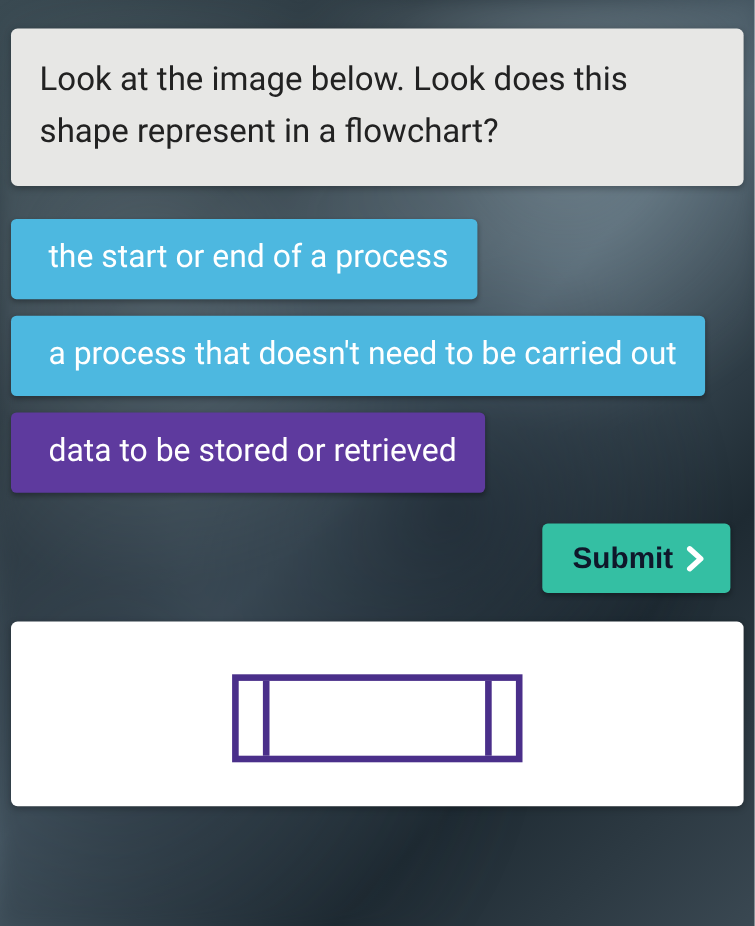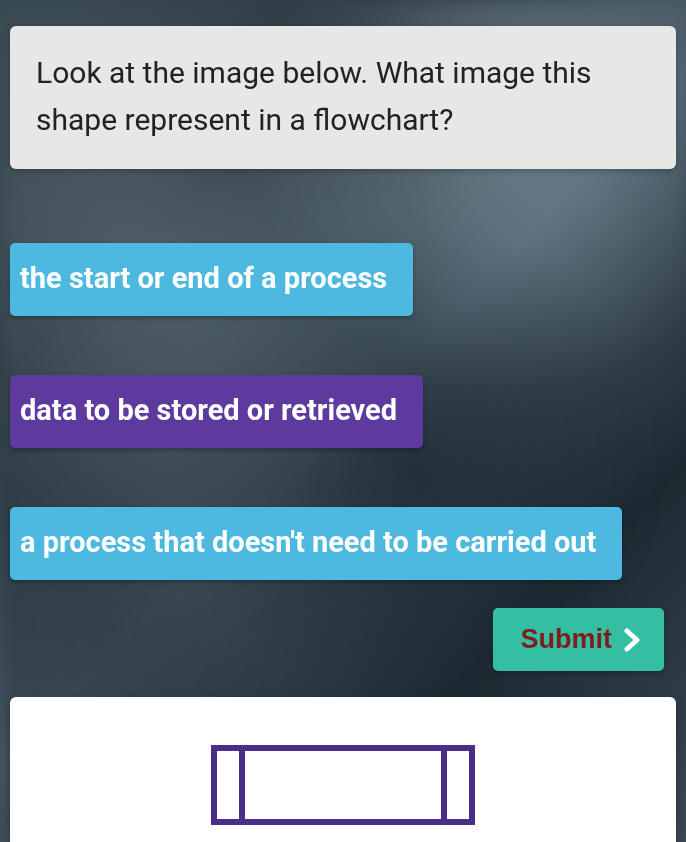--- a/index.html
+++ b/index.html
@@ -45,41 +45,40 @@
     display: flex;
     flex-direction: column;
     gap: 15px;
     align-items: flex-start;
   }
   .answer {
     display: inline-block;
     background: #4db8e0;
     color: #fff;
     font-size: 29px;
-    font-weight: 700;
-    padding: 16px 26px 18px 10px;
+    font-weight: 400;
+    padding: 16px 26px 18px 34px;
     border-radius: 5px;
     box-shadow: 0 2px 5px rgba(0,0,0,0.3);
     cursor: pointer;
     line-height: 1.35;
     max-width: 636px;
-    margin-top: 44px;
   }
   .answer.selected {
     background: #5e3a9e;
   }
   .submit-row {
     margin-top: 28px;
     display: flex;
     justify-content: flex-end;
     padding-right: 12px;
   }
   .submit-btn {
     background: #34bfa3;
-    color: #7f1d1d;
+    color: #0f172a;
     font-size: 27px;
     font-weight: 700;
     border: none;
     border-radius: 5px;
     padding: 16px 22px 16px 28px;
     display: inline-flex;
     align-items: center;
     gap: 12px;
     cursor: pointer;
     box-shadow: 0 2px 5px rgba(0,0,0,0.3);
@@ -110,32 +109,32 @@
     border-left: 6px solid #4a2f8a;
   }
   .flowchart-shape .mid { flex: 1; }
 </style>
 </head>
 <body>
 
 <div class="container">
 
   <div class="question-card">
-    <span>Look at the image below. What image this shape represent in a flowchart?</span>
+    <span>Look at the image below. Look does this shape represent in a flowchart?</span>
   </div>
 
   <div class="answers">
     <div class="answer">
       <span>the start or end of a process</span>
     </div>
+    <div class="answer">
+      <span>a process that doesn't need to be carried out</span>
+    </div>
     <div class="answer selected">
       <span>data to be stored or retrieved</span>
-    </div>
-    <div class="answer">
-      <span>a process that doesn't need to be carried out</span>
     </div>
   </div>
 
   <div class="submit-row">
     <button class="submit-btn">
       <span>Submit</span>
       <span>
         <svg width="18" height="24" viewBox="0 0 18 24">
           <path d="M3 3 L13 12 L3 21" stroke="#fff" stroke-width="5" fill="none" stroke-linecap="round" stroke-linejoin="round"></path>
         </svg>

